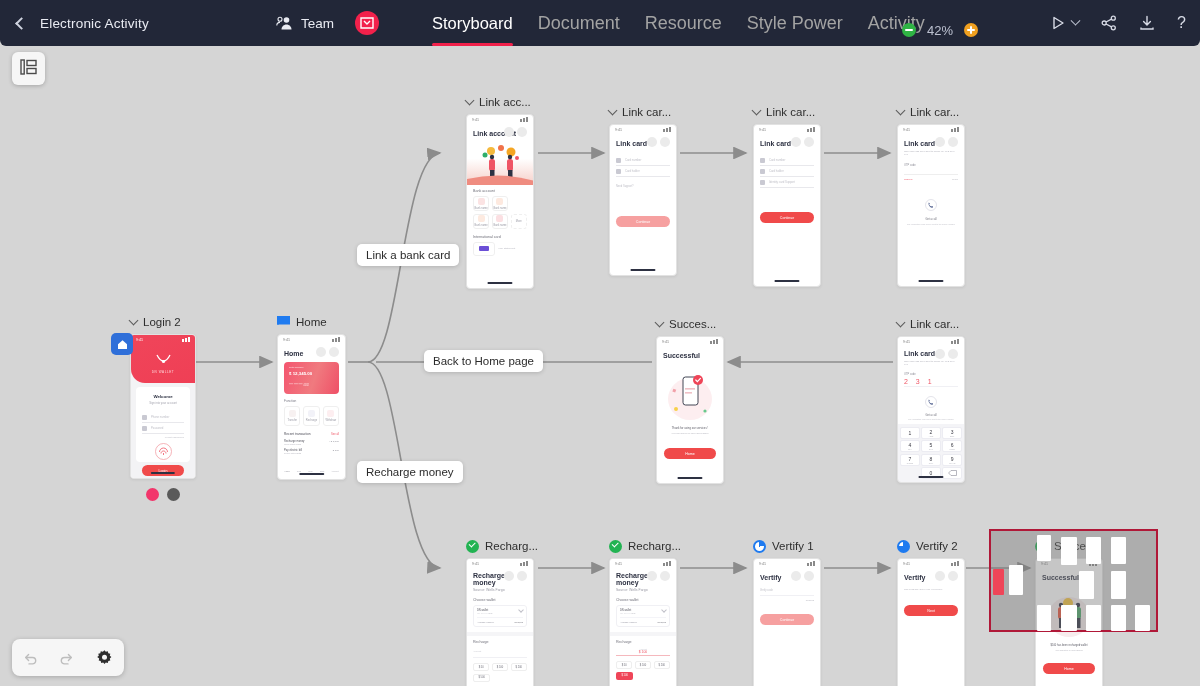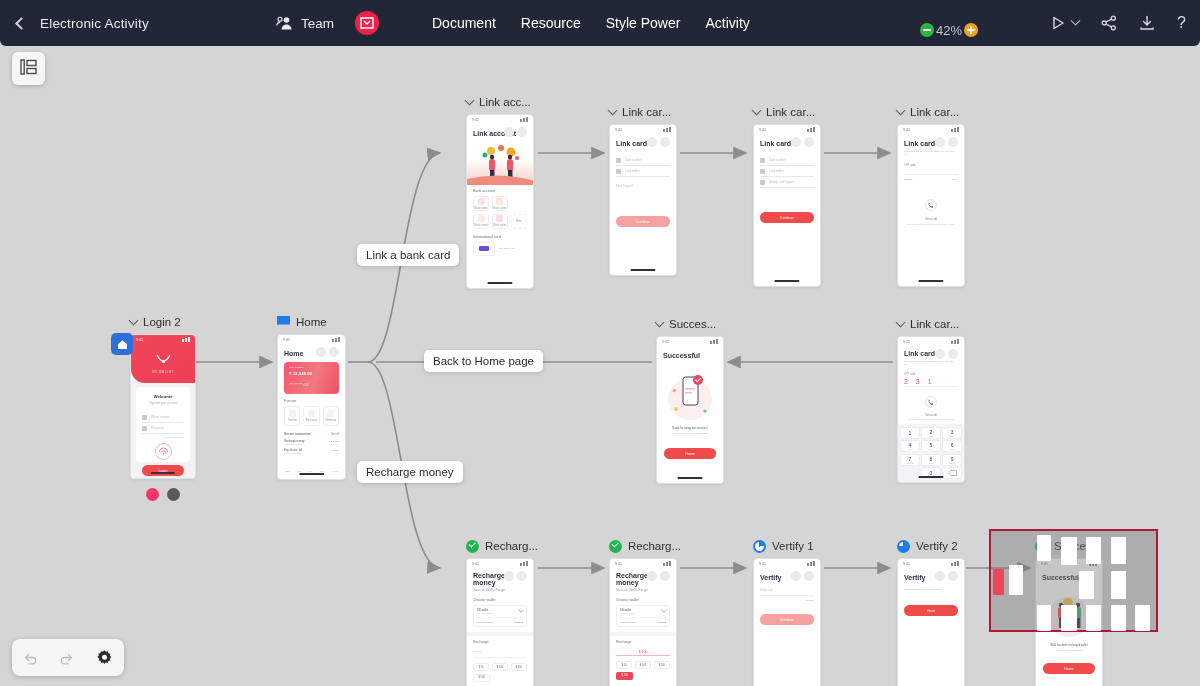--- a/index.html
+++ b/index.html
@@ -48,32 +48,32 @@
     background: #f2214b;
     display: flex; align-items: center; justify-content: center;
     cursor: pointer;
   }
 
   #tabs {
     position: absolute; left: 432px; top: 0; height: 46px;
     display: flex; align-items: center; gap: 25px;
   }
   .tab {
-    font-size: 14px; color: #ffffff; cursor: pointer;
+    font-size: 18px; color: #a3a3a3; cursor: pointer;
     height: 46px; display: flex; align-items: center; position: relative;
   }
   .tab.active { color: #ffffff; font-size: 16.5px; font-weight: 500; }
   .tab.active::after {
     content:""; position:absolute; left: 0; right: 0; bottom: 0;
     height: 3px; background: #f2214b; border-radius: 2px;
   }
 
   #zoomgrp {
     position: absolute; right: 222px; top: 0; height: 60px;
-    display: flex; align-items: center; 
+    display: flex; align-items: center; gap: 9px;
   }
   .zbtn { width: 14px; height: 14px; border-radius: 50%; position: relative; cursor: pointer; display:block;}
   .zbtn.minus { background: #2fb344; }
   .zbtn.plus  { background: #f0a020; }
   .zbtn::before {
     content:""; position:absolute; left: 3px; top: 6px;
     width: 8px; height: 2px; background: #fff; border-radius: 1px;
   }
   .zbtn.plus::after {
     content:""; position:absolute; left: 6px; top: 3px;
@@ -261,20 +261,21 @@
   </div>
 
   <div class="tb-logo">
     <svg width="14" height="12" viewBox="0 0 14 12">
       <path d="M1 1h12v10H1z" fill="none" stroke="#fff" stroke-width="1.4"></path>
       <path d="M4 4l3 3 3-3" fill="none" stroke="#fff" stroke-width="1.4"></path>
     </svg>
   </div>
 
   <div id="tabs">
+    <div class="tab active">Storyboard</div>
     <div class="tab">Document</div>
     <div class="tab">Resource</div>
     <div class="tab">Style Power</div>
     <div class="tab">Activity</div>
   </div>
 
   <div id="zoomgrp">
     <span class="zbtn minus"></span>
     <span id="zoomval">42%</span>
     <span class="zbtn plus"></span>

